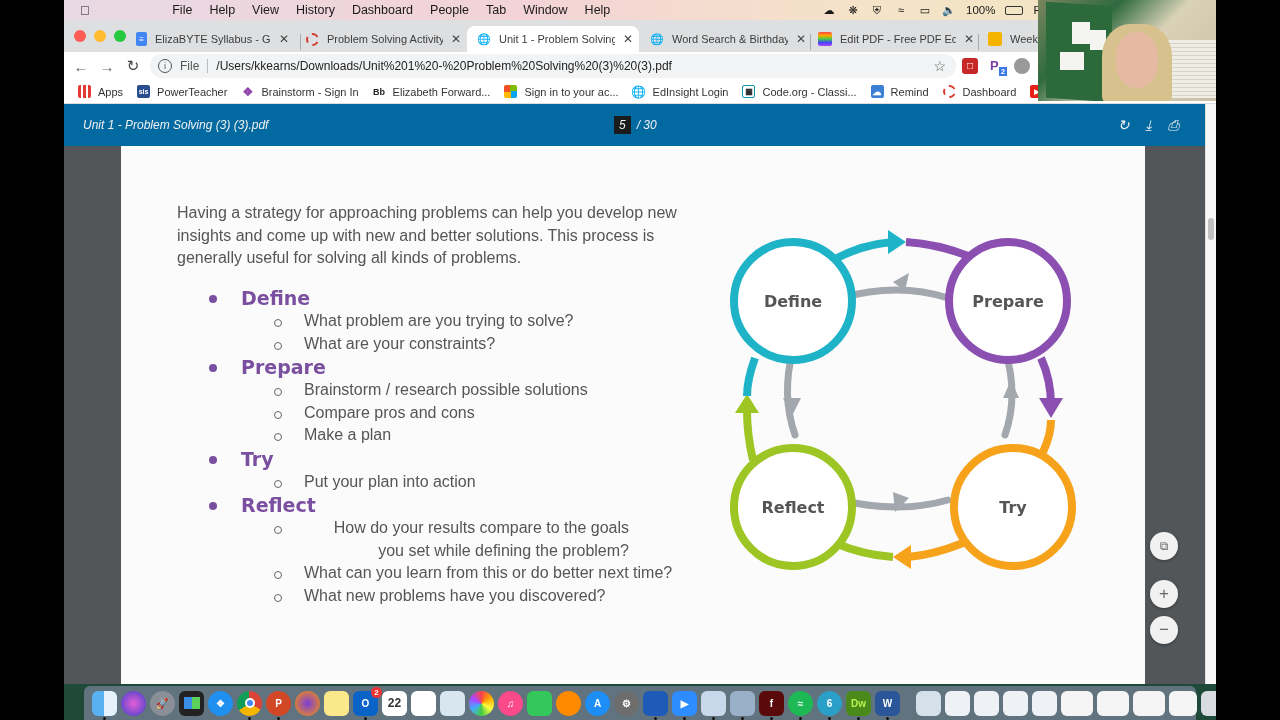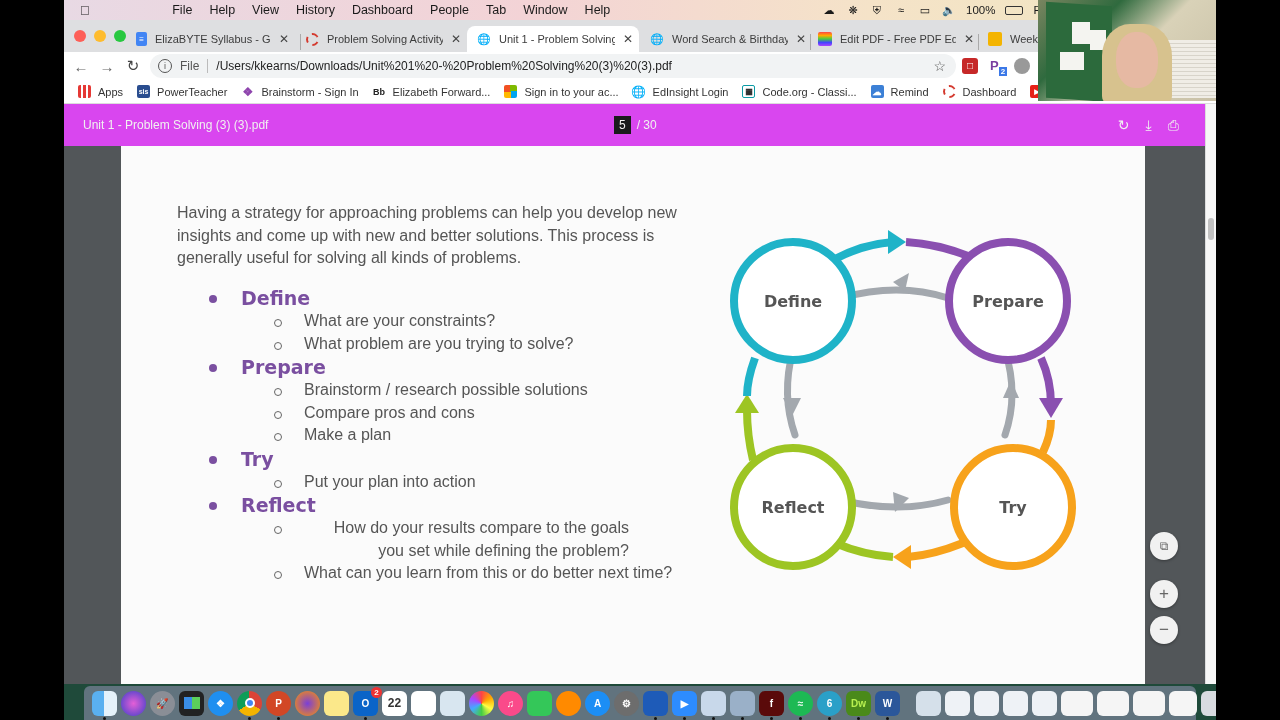--- a/index.html
+++ b/index.html
@@ -34,21 +34,21 @@
   .omnibox .sep { width: 1px; height: 14px; background: #bbb; margin: 0 8px; }
   .omnibox .star { position: absolute; right: 10px; font-size: 14px; color: #555; }
   .ext { position: absolute; top: 6px; width: 16px; height: 16px; border-radius: 3px; font-size: 10px; color: #fff; text-align: center; line-height: 16px; font-weight: bold; }
 
   
   .bookmarks { position: absolute; left: 0; top: 80px; width: 1152px; height: 24px; background: #fff; border-bottom: 1px solid #ddd; display: flex; align-items: center; font-size: 11px; color: #333; }
   .bm { display: flex; align-items: center; margin-left: 14px; white-space: nowrap; }
   .bm .bi { width: 13px; height: 13px; margin-right: 7px; display: flex; align-items: center; justify-content: center; font-size: 9px; font-weight: bold; border-radius: 2px; }
 
   
-  .pdf-top { position: absolute; left: 0; top: 104px; width: 1141px; height: 42px; background: #d946ef; display: flex; align-items: center; color: #f1f1f1; font-size: 12px; }
+  .pdf-top { position: absolute; left: 0; top: 104px; width: 1141px; height: 42px; background: #0369a1; display: flex; align-items: center; color: #f1f1f1; font-size: 12px; font-style: italic; }
   .pdf-top .fname { margin-left: 19px; }
   .pdf-top .pager { position: absolute; left: 550px; display: flex; align-items: center; gap: 6px; }
   .pdf-top .pager .pnum { background: #191b1c; padding: 2px 5px; }
   .pdf-top .acts { position: absolute; right: 26px; display: flex; gap: 16px; font-size: 14px; }
   .pdf-body { position: absolute; left: 0; top: 146px; width: 1141px; height: 538px; background: #525659; }
   .vscroll { position: absolute; left: 1141px; top: 104px; width: 11px; height: 580px; background: #f7f7f7; border-left: 1px solid #ddd; }
   .vscroll .thumb { position: absolute; left: 2px; top: 114px; width: 6px; height: 22px; background: #c1c1c1; border-radius: 3px; }
 
   .page { position: absolute; left: 57px; top: 0; width: 1024px; height: 540px; background: #fbfbfb; }
   .title { position: absolute; left: 56px; top: 14px; font-family: "DejaVu Sans", sans-serif; font-weight: bold; font-size: 30px; color: #7a4fa0; letter-spacing: -0.5px; }
@@ -223,37 +223,38 @@
     </div>
   </div>
 
   <div class="pdf-body">
     <div class="page">
       <div class="intro">Having a strategy for approaching problems can help you develop new insights and come up with new and better solutions. This process is generally useful for solving all kinds of problems.</div>
 
       <div class="outline">
         <div class="sec">
           <div class="sec-head">Define</div>
+          <div class="sub">What problem are you trying to solve?</div>
           <div class="sub">What are your constraints?</div>
-          <div class="sub">What problem are you trying to solve?</div>
         </div>
         <div class="sec">
           <div class="sec-head">Prepare</div>
           <div class="sub">Brainstorm / research possible solutions</div>
           <div class="sub">Compare pros and cons</div>
           <div class="sub">Make a plan</div>
         </div>
         <div class="sec">
           <div class="sec-head">Try</div>
           <div class="sub">Put your plan into action</div>
         </div>
         <div class="sec">
           <div class="sec-head">Reflect</div>
           <div class="sub" style="width:540px;padding-right:120px;text-align:right;">How do your results compare to the goals you set while defining the problem?</div>
           <div class="sub" style="width:540px">What can you learn from this or do better next time?</div>
+          <div class="sub">What new problems have you discovered?</div>
         </div>
       </div>
 
       <div class="diagram">
         <svg width="360" height="345" viewBox="0 0 360 345">
 
           <g fill="none" stroke="#a3a8ae" stroke-width="7" stroke-linecap="round">
             <path d="M118 68 Q175 52 225 68"></path>
             <path d="M70 120 Q58 165 72 205"></path>
             <path d="M282 205 Q296 165 282 120"></path>

